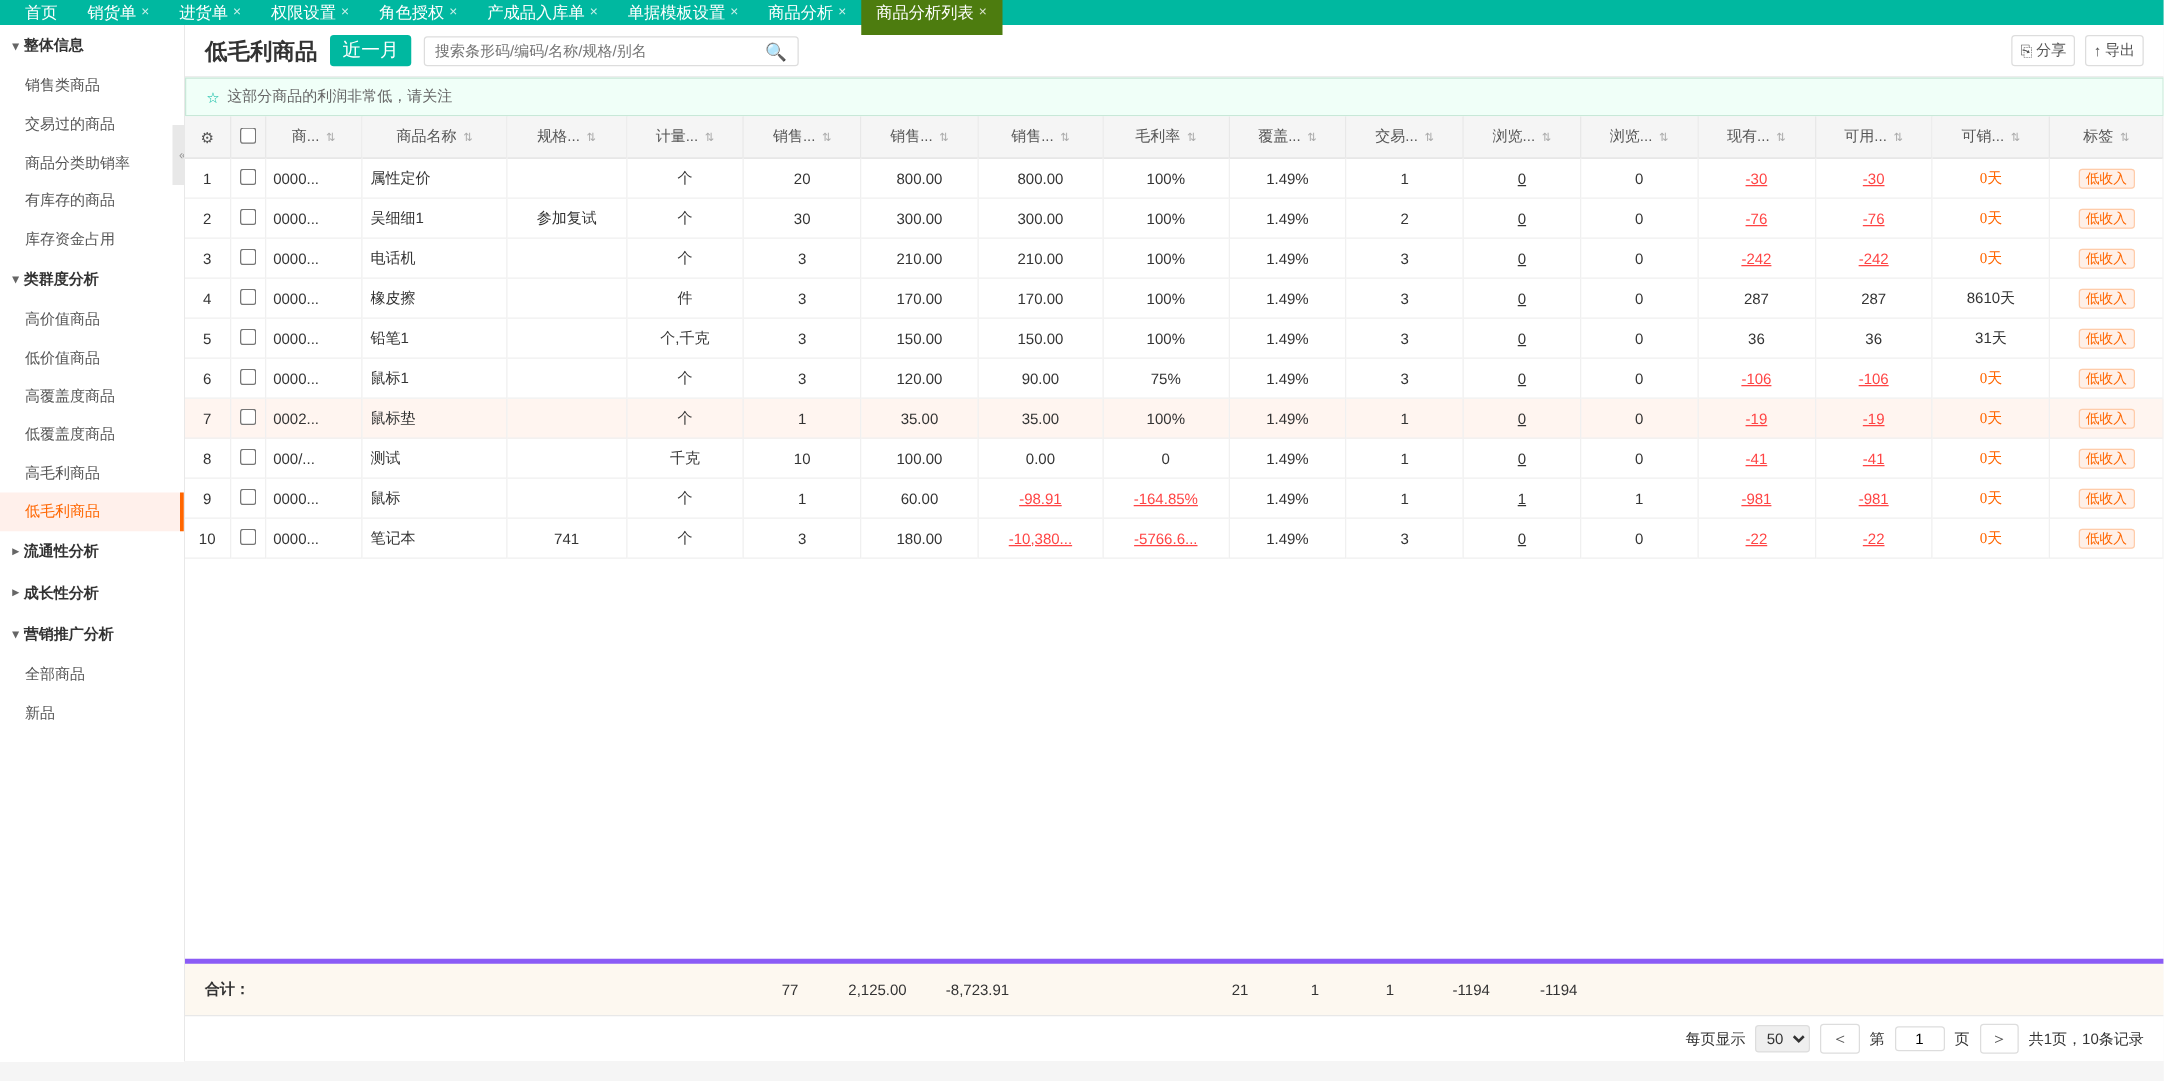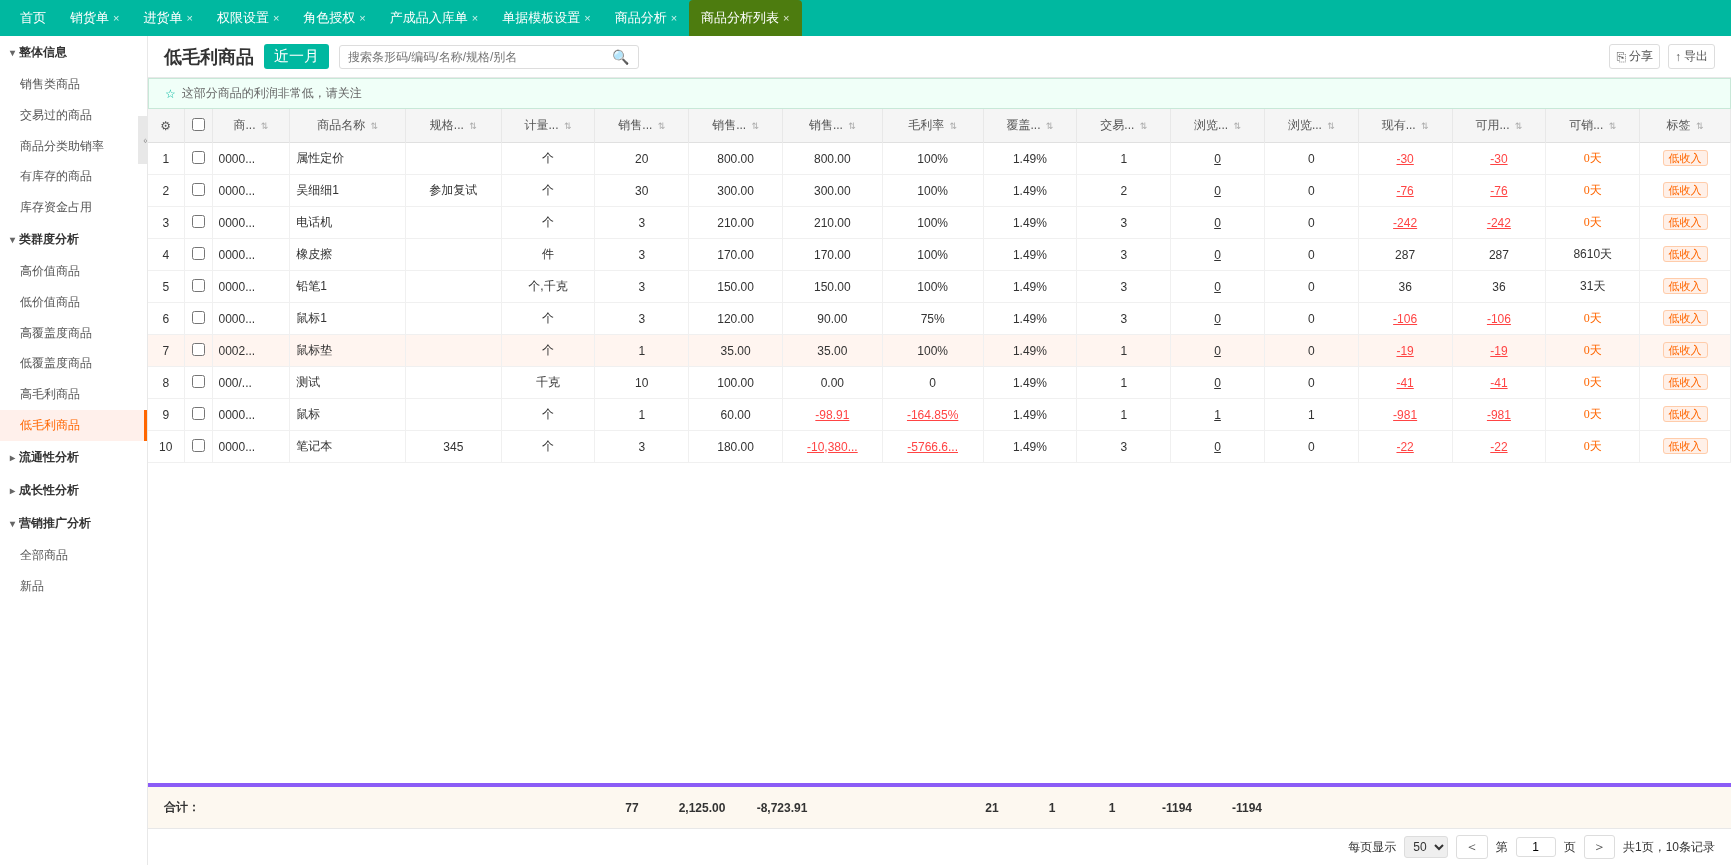--- a/index.html
+++ b/index.html
@@ -3,21 +3,21 @@
   <meta charset="utf-8">
   <style>
     * { box-sizing: border-box; margin: 0; padding: 0; }
     body { font-family: 'Microsoft YaHei', Arial, sans-serif; font-size: 12px; background: #f5f5f5; color: #333; }
 
     
     .top-nav {
       background: #00b8a0;
       display: flex;
       align-items: center;
-      height: 36px;
+      height: 20px;
       padding: 0 8px;
       gap: 0;
     }
     .nav-item {
       color: #fff;
       padding: 0 12px;
       height: 36px;
       display: flex;
       align-items: center;
       cursor: pointer;
@@ -246,21 +246,21 @@
       min-width: 80px;
     }
     .footer-cells {
       display: flex;
       flex: 1;
     }
     .footer-cell {
       text-align: center;
       padding: 6px 6px;
       color: #333;
-      font-weight: bold;
+      font-weight: normal;
     }
 
     
     .pagination-bar {
       display: flex;
       align-items: center;
       justify-content: flex-end;
       padding: 6px 16px;
       border-top: 1px solid #e8e8e8;
       background: #fff;
@@ -605,21 +605,21 @@
       <td class="text-red">-981</td>
       <td class="text-red">-981</td>
       <td class="text-orange">0天</td>
       <td><span class="tag-badge">低收入</span></td>
     </tr>
             <tr>
       <td>10</td>
       <td><input type="checkbox" style=""></td>
       <td class="td-left">0000...</td>
       <td class="td-left">笔记本</td>
-      <td>345</td>
+      <td>741</td>
       <td>个</td>
       <td>3</td>
       <td>180.00</td>
       <td class="text-red">-10,380...</td>
       <td class="text-red">-5766.6...</td>
       <td>1.49%</td>
       <td>3</td>
       <td><span class="underline">0</span></td>
       <td>0</td>
       <td class="text-red">-22</td>

